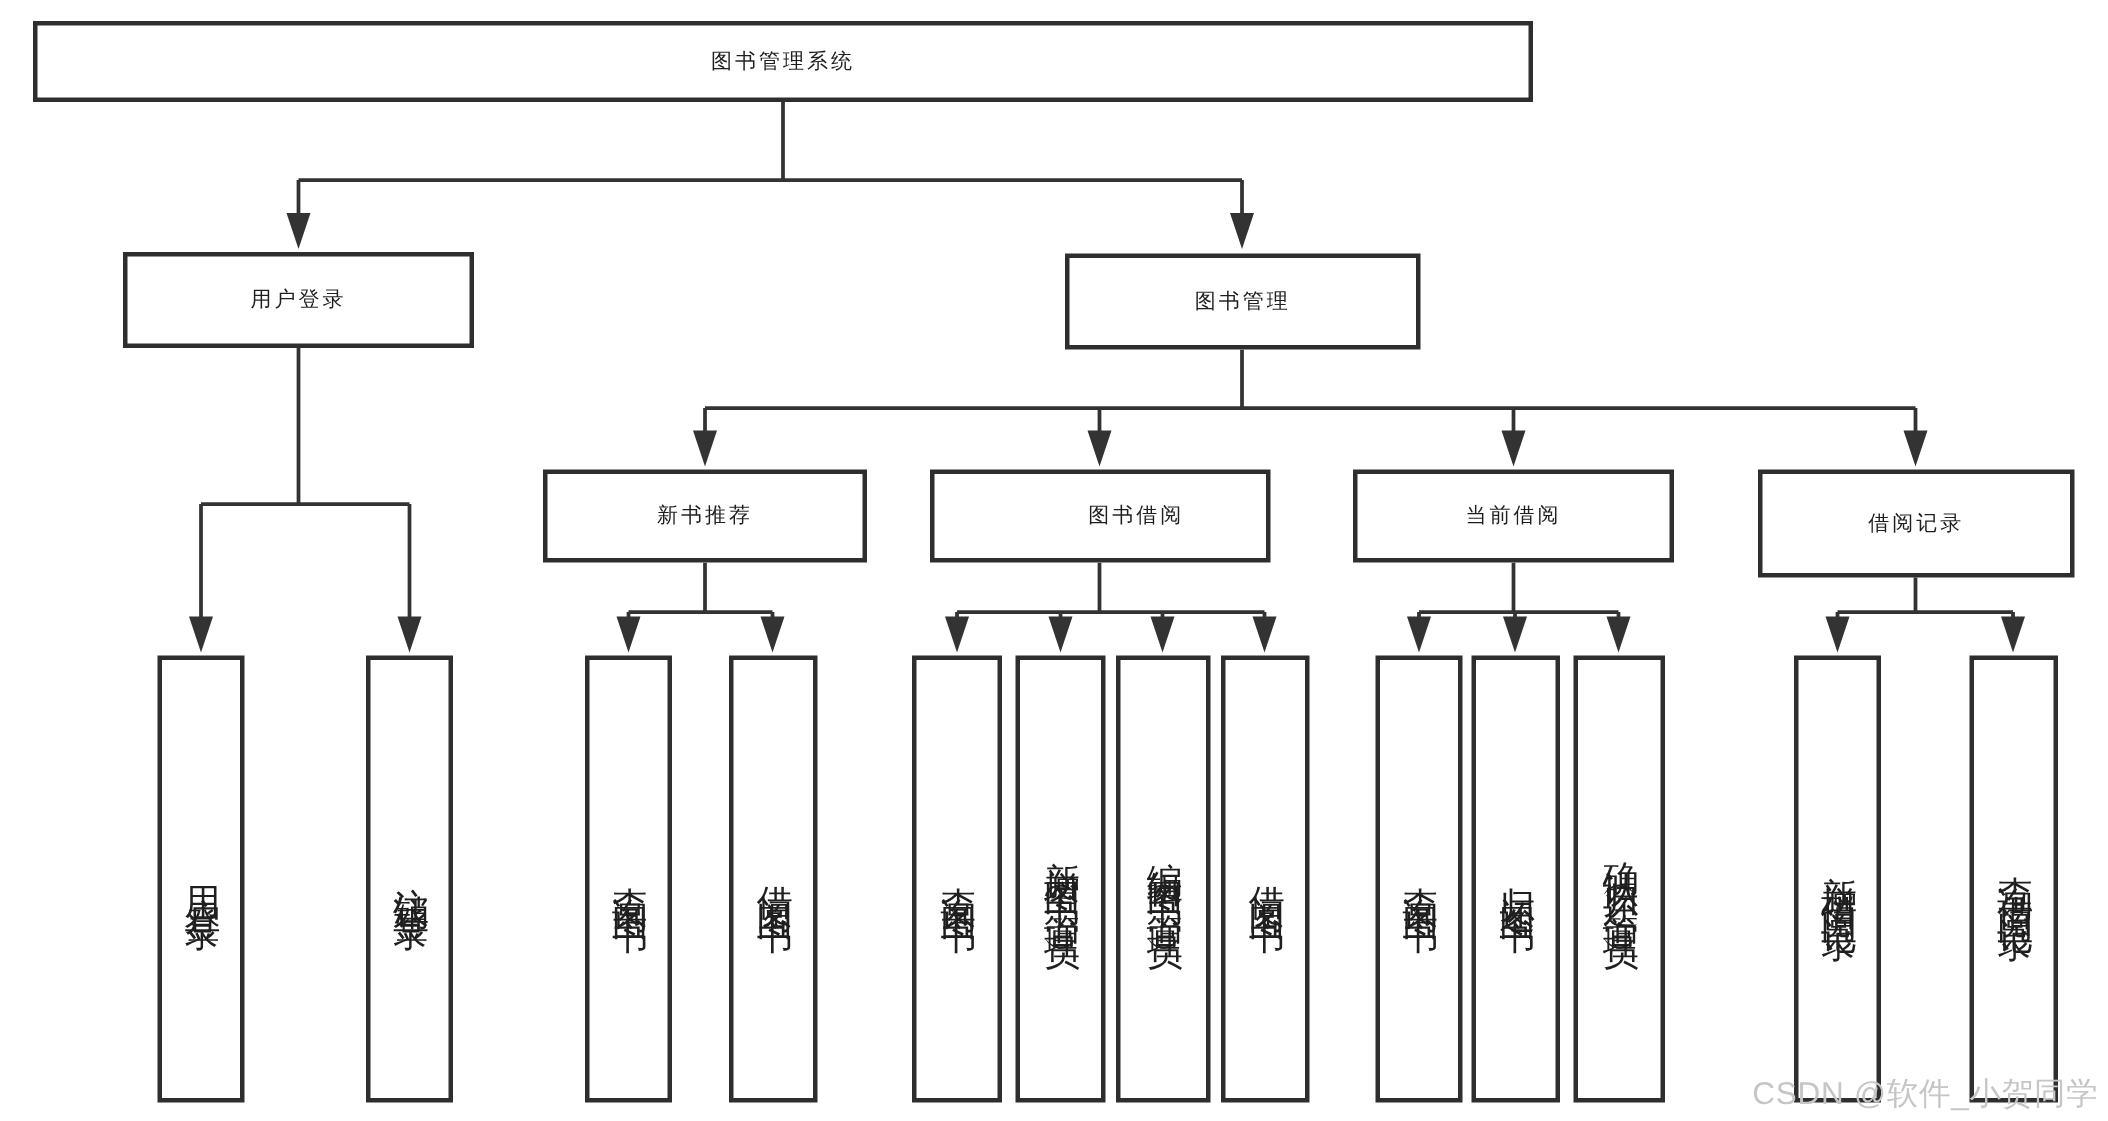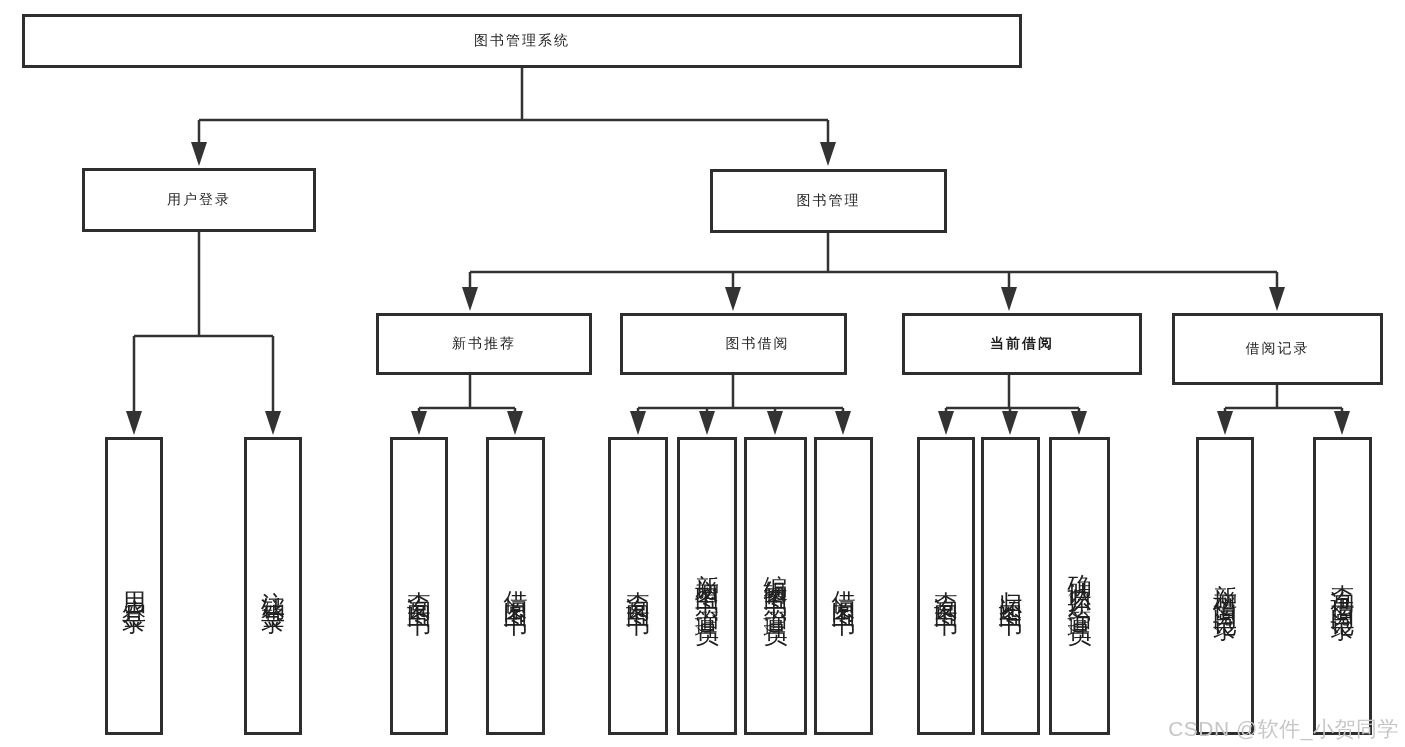--- a/index.html
+++ b/index.html
@@ -118,23 +118,23 @@
       <polygon points="1217,411 1233,411 1225,435"></polygon>
       <polygon points="1334,411 1350,411 1342,435"></polygon>
     </g>
   </svg>
 
   <div class="node h-label" style="left:22px; top:14px; width:1000px; height:54px;">图书管理系统</div>
 
   <div class="node h-label" style="left:82px; top:168px; width:234px; height:64px;">用户登录</div>
   <div class="node h-label" style="left:710px; top:169px; width:237px; height:64px;text-align:center;">图书管理</div>
 
-  <div class="node h-label" style="left:362px; top:313px; width:216px; height:62px;margin-left:14px;">新书推荐</div>
+  <div class="node h-label" style="left:362px; top:313px; width:216px; height:62px;">新书推荐</div>
   <div class="node h-label" style="left:620px; top:313px; width:227px; height:62px;padding-left:48px;">图书借阅</div>
-  <div class="node h-label" style="left:902px; top:313px; width:240px; height:62px;font-weight:bold;">当前借阅</div>
+  <div class="node h-label" style="left:902px; top:313px; width:214px; height:62px;">当前借阅</div>
   <div class="node h-label" style="left:1172px; top:313px; width:211px; height:72px;">借阅记录</div>
 
   <div class="node v-label" style="left:105px; top:437px; width:58px; height:298px;">用户登录</div>
   <div class="node v-label" style="left:244px; top:437px; width:58px; height:298px;">注销登录</div>
 
   <div class="node v-label" style="left:390px; top:437px; width:58px; height:298px;">查询图书</div>
   <div class="node v-label" style="left:486px; top:437px; width:59px; height:298px;">借阅图书</div>
 
   <div class="node v-label" style="left:608px; top:437px; width:60px; height:298px;">查询图书</div>
   <div class="node v-label" style="left:677px; top:437px; width:60px; height:298px;">新增图书（管理员）</div>

